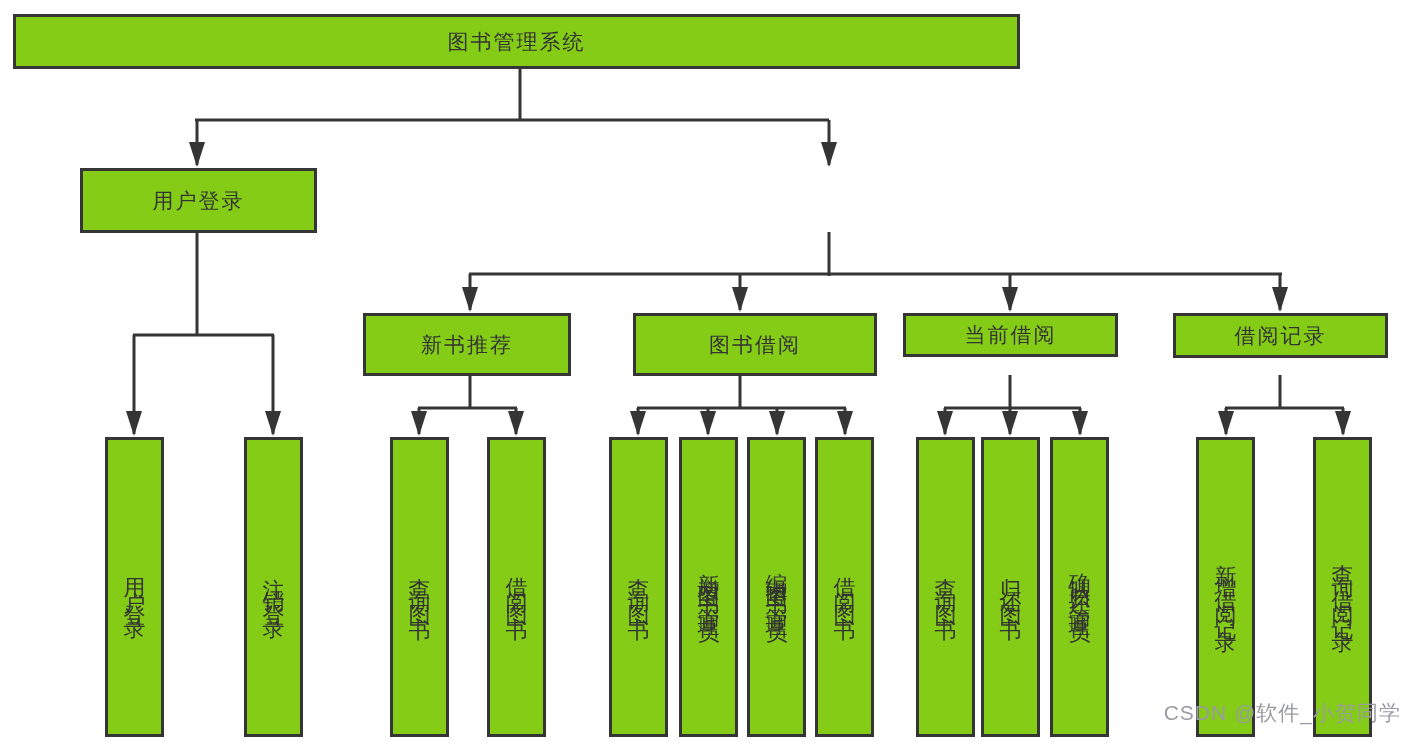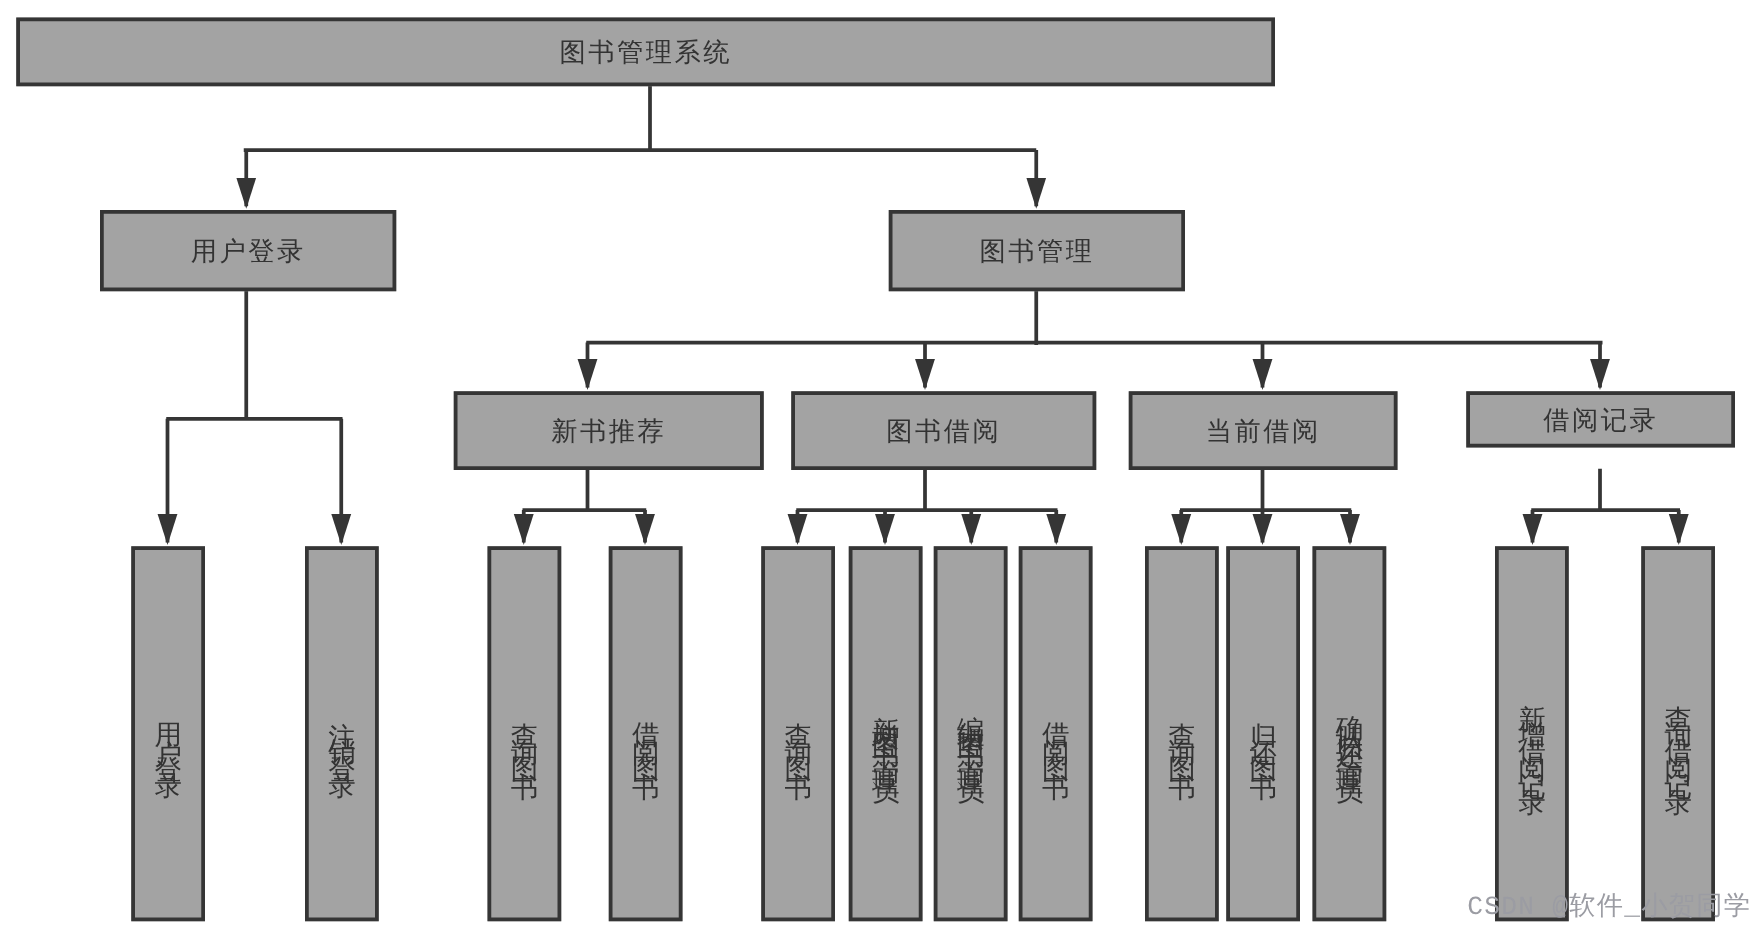--- a/index.html
+++ b/index.html
@@ -15,21 +15,21 @@
     background:var(--bg);
     font-family:"Liberation Sans","DejaVu Sans",sans-serif;
     overflow:hidden;
   }
   .wires{position:absolute;left:0;top:0;width:1405px;height:747px;}
   .wires line{stroke:var(--line);stroke-width:3;}
   .box{
     position:absolute;
     box-sizing:border-box;
     border:3px solid var(--line);
-    background:#a3a3a3;
+    background:#84cc16;
     display:flex;align-items:center;justify-content:center;
     color:var(--text);
     text-align:center;
   }
   .hlabel{
     font-size:21px;
     letter-spacing:2px;
     white-space:nowrap;
   }
   .leaf{width:59px;height:300px;}
@@ -37,26 +37,25 @@
     writing-mode:vertical-rl;
     text-orientation:mixed;
     font-size:22px;
     letter-spacing:0.62em;
     line-height:1;
     white-space:nowrap;
   }
   .vtext.dense{letter-spacing:0.32em;}
   .watermark{
     position:absolute;
-    right:4px;bottom:9px;
+    right:4px;bottom:20px;
     font-size:21px;
     color:var(--watermark);
     letter-spacing:1px;
     white-space:nowrap;
-    font-family:Liberation Mono, monospace;
   }
 </style>
 </head>
 <body>
 
 <div class="stage">
 
   <svg class="wires" width="1405" height="747" viewBox="0 0 1405 747">
     <defs>
       <marker id="arw" markerUnits="userSpaceOnUse" markerWidth="26" markerHeight="18" refX="23" refY="9" orient="auto">
@@ -105,31 +104,28 @@
     <line x1="1343" y1="408" x2="1343" y2="434" marker-end="url(#arw)"></line>
   </svg>
 
   <div class="box" style="left:13px;top:14px;width:1007px;height:55px">
     <span class="hlabel">图书管理系统</span>
   </div>
 
   <div class="box" style="left:80px;top:168px;width:237px;height:65px">
     <span class="hlabel">用户登录</span>
   </div>
-  <div class="box" style="left:711px;top:168px;width:237px;height:65px">
-    <span class="hlabel">图书管理</span>
-  </div>
 
-  <div class="box" style="left:363px;top:313px;width:248px;height:63px">
+  <div class="box" style="left:363px;top:313px;width:208px;height:63px">
     <span class="hlabel">新书推荐</span>
   </div>
   <div class="box" style="left:633px;top:313px;width:244px;height:63px">
     <span class="hlabel">图书借阅</span>
   </div>
-  <div class="box" style="left:903px;top:313px;width:215px;height:63px">
+  <div class="box" style="left:903px;top:313px;width:215px;height:44px">
     <span class="hlabel">当前借阅</span>
   </div>
   <div class="box" style="left:1173px;top:313px;width:215px;height:45px">
     <span class="hlabel">借阅记录</span>
   </div>
 
   <div class="box leaf" style="left:105px;top:437px">
     <span class="vtext">用户登录</span>
   </div>
   <div class="box leaf" style="left:244px;top:437px">

